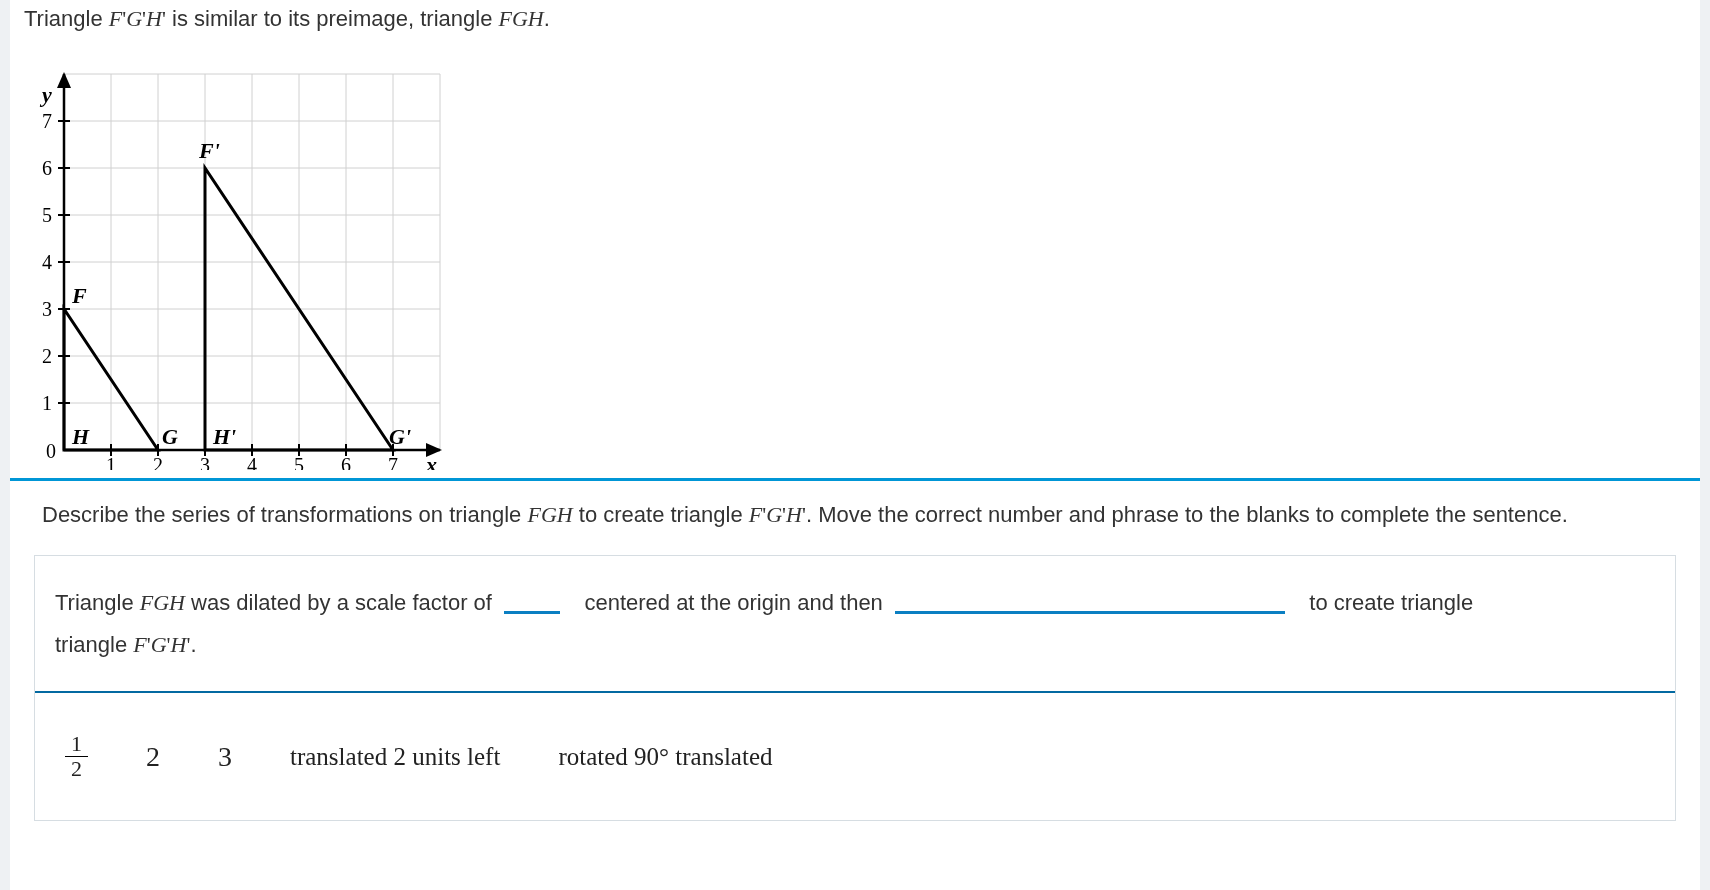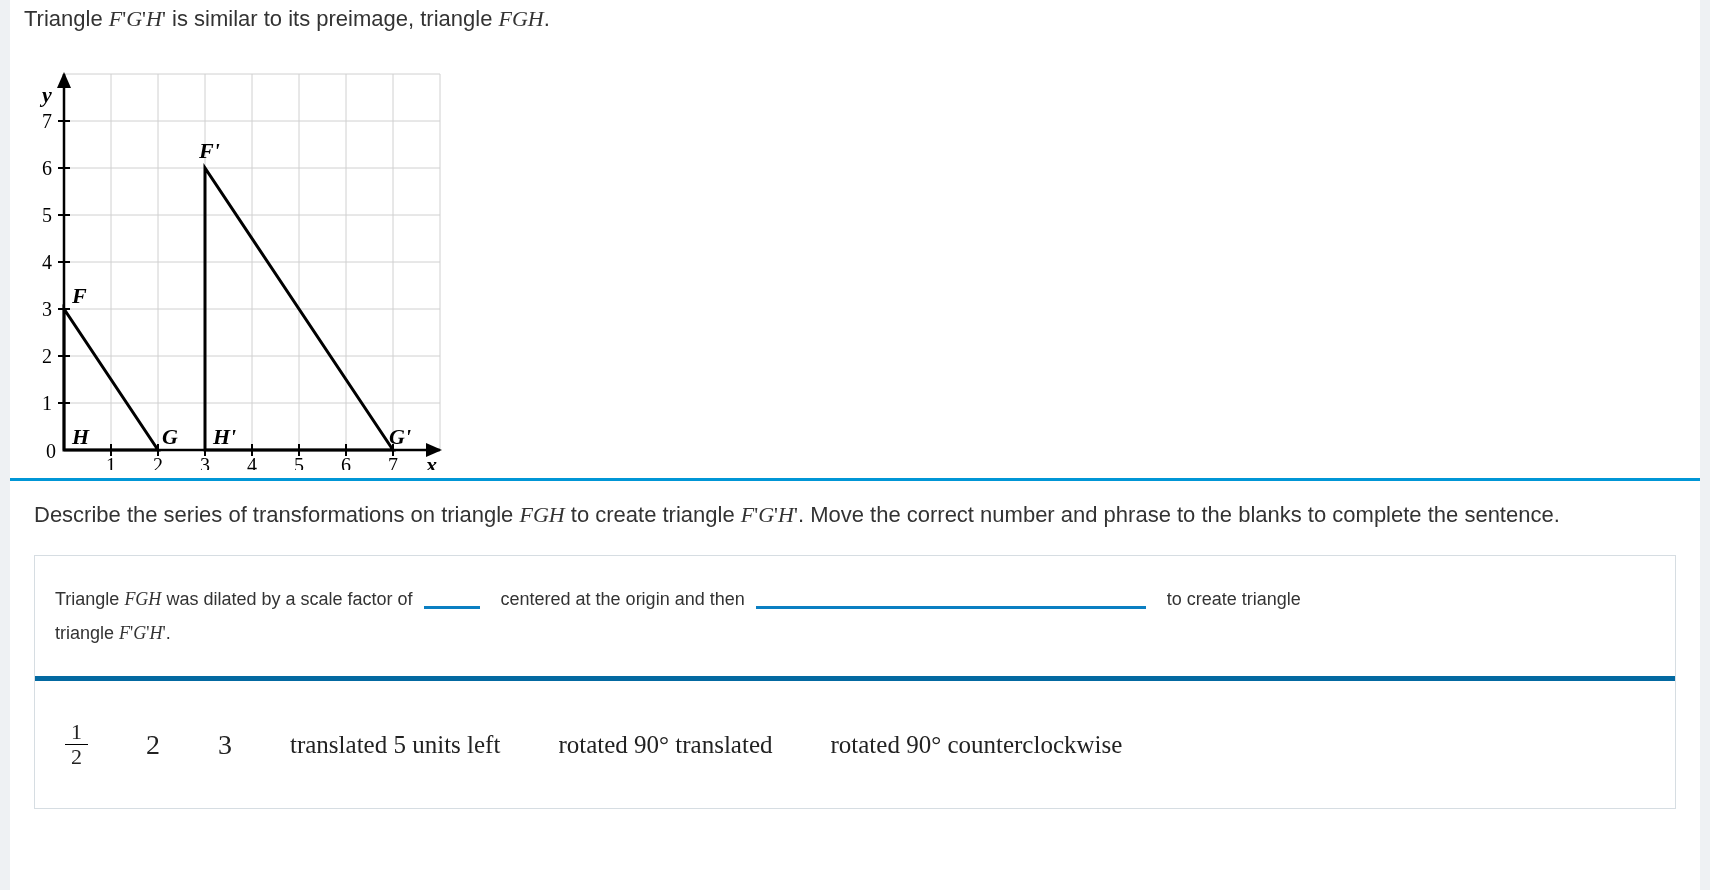--- a/index.html
+++ b/index.html
@@ -34,36 +34,36 @@
     margin: 4px 14px 8px 14px;
     width: 440px;
     height: 430px;
   }
   .divider {
     height: 3px;
     background: #0096d6;
     margin: 0;
   }
   .instruction {
-    padding: 18px 20px 14px 24px;
+    padding: 18px 20px 14px 32px;
     font-size: 22px;
     color: #333;
     line-height: 1.45;
   }
   .answer-box {
     margin: 10px 24px 0 24px;
     border: 1px solid #d6dde2;
     background: #fff;
   }
   .sentence-area {
     padding: 26px 20px 26px 20px;
-    font-size: 18px;
+    font-size: 22px;
     color: #333;
     line-height: 1.9;
-    border-bottom: 5px solid #0369a1;
+    border-bottom: 2px solid #0369a1;
   }
   .blank-short {
     display: inline-block;
     width: 56px;
     border-bottom: 3px solid #0b7fc2;
     vertical-align: baseline;
     margin: 0 6px;
     position: relative;
     top: 4px;
   }
@@ -202,24 +202,21 @@
     <div class="options-area">
       <span class="option">
         <span class="fraction">
           <span class="num">1</span>
           <span class="den">2</span>
         </span>
       </span>
       <span class="option option-num">2</span>
       <span class="option option-num">3</span>
       <span class="option">
-        <span>translated 5 units left</span>
+        <span>translated 2 units left</span>
       </span>
       <span class="option">
         <span>rotated </span><span>90°</span><span> translated</span>
       </span>
-      <span class="option">
-        <span>rotated </span><span>90°</span><span> counterclockwise</span>
-      </span>
     </div>
   </div>
 
 </div>
 
 </body></html>

